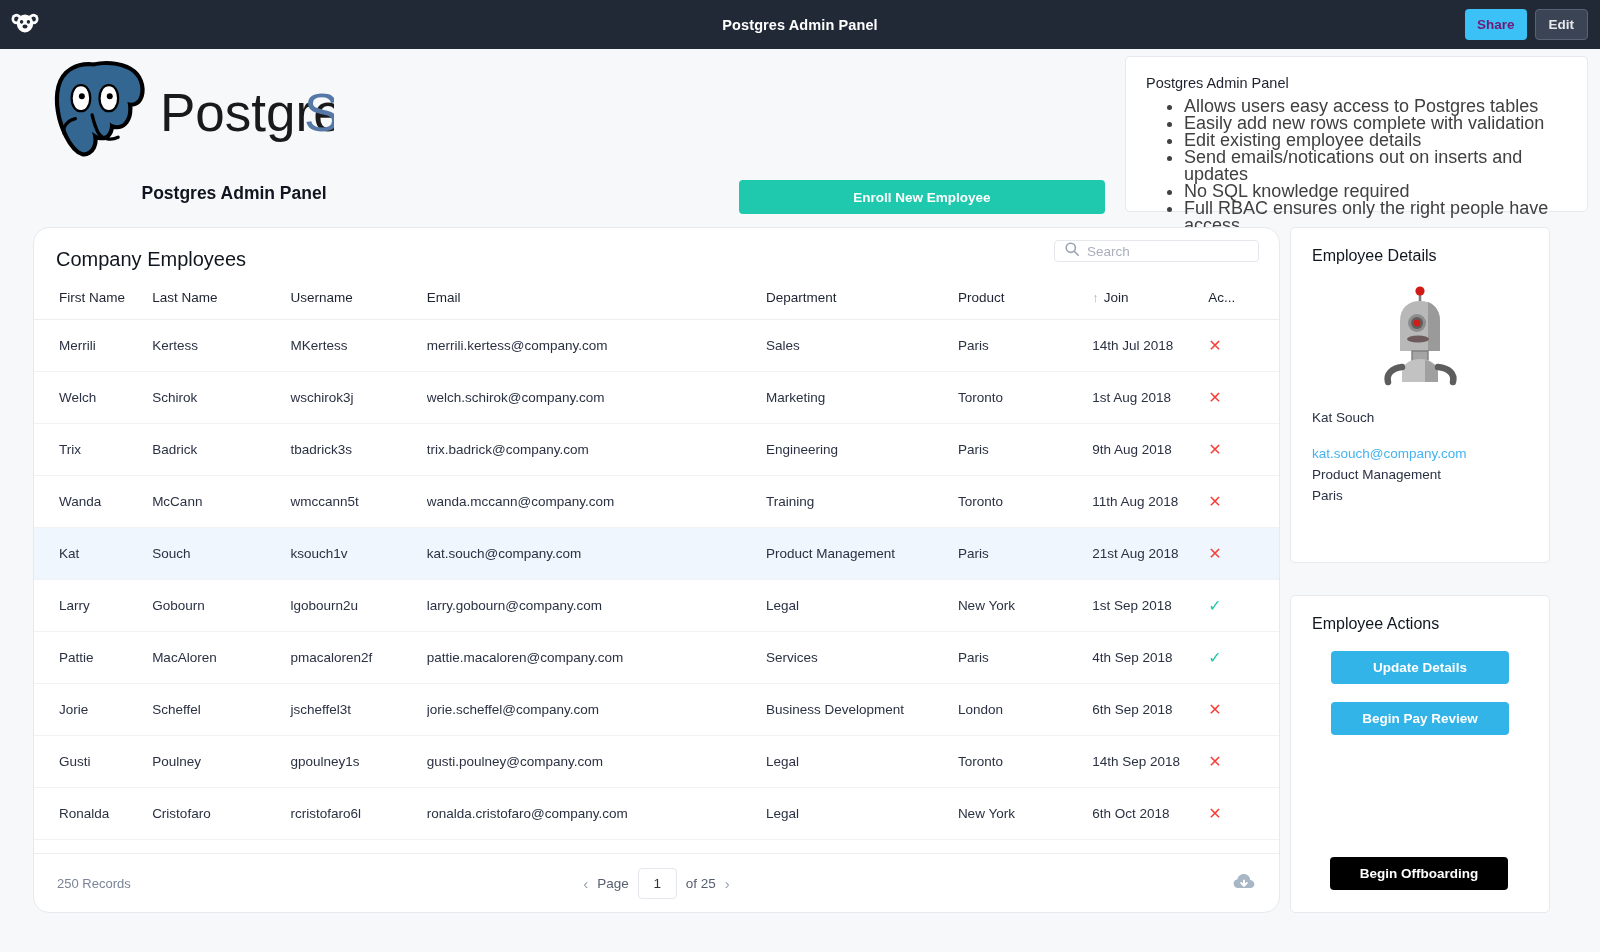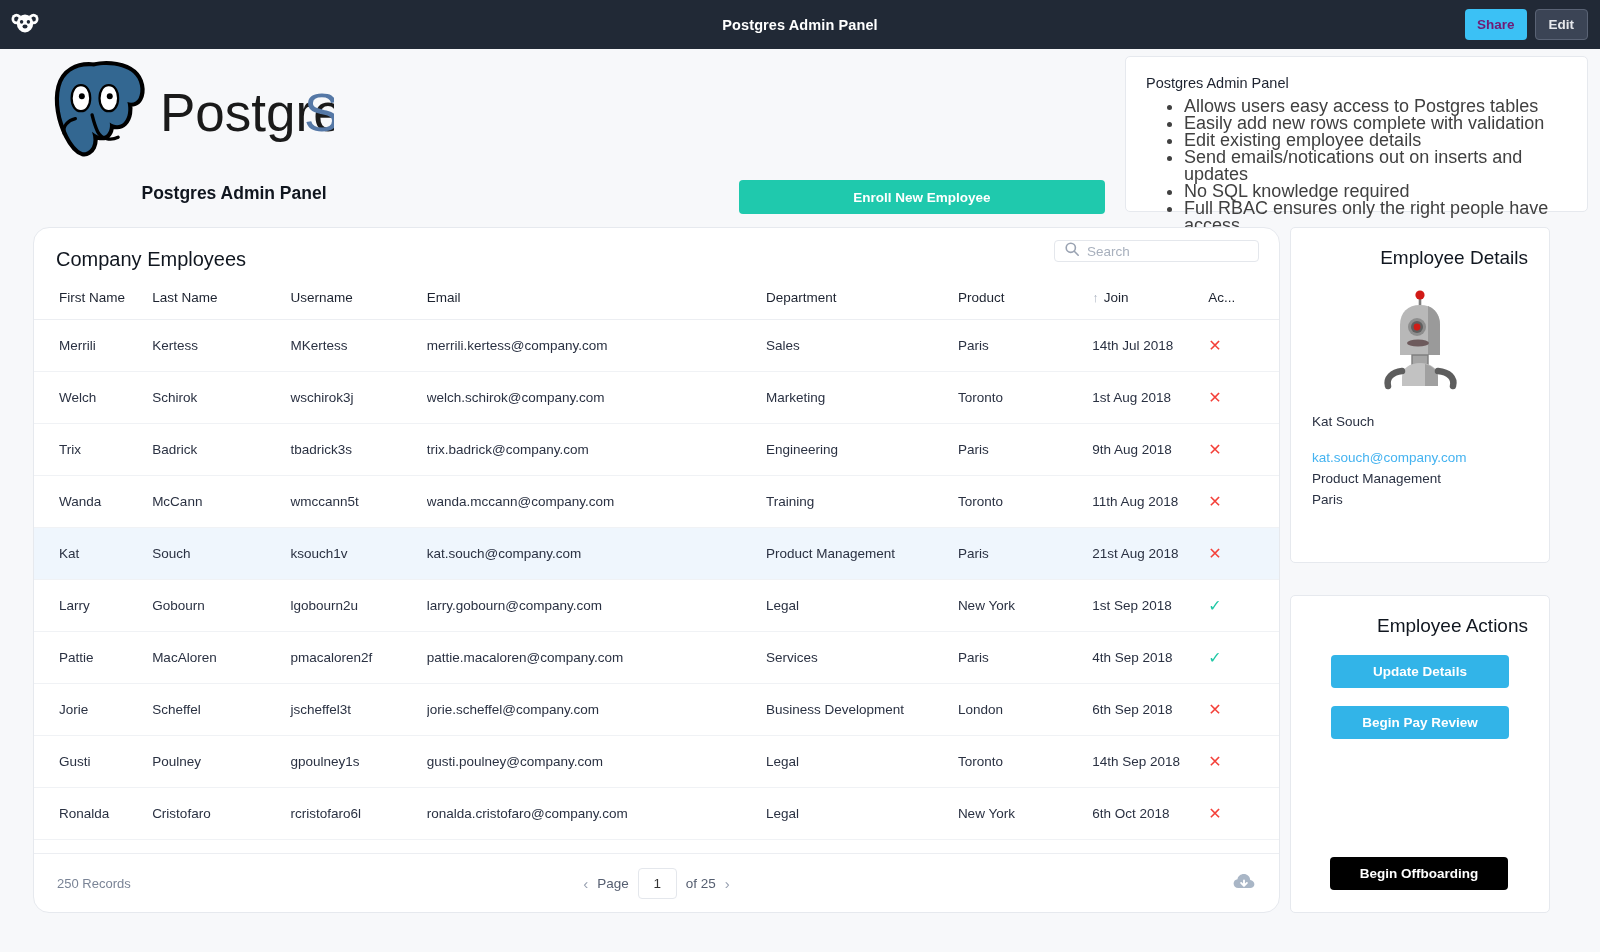--- a/index.html
+++ b/index.html
@@ -110,21 +110,21 @@
     text-align: center; font-size: 13.5px; color: #333; outline: none;
     font-family: "Liberation Sans", sans-serif;
   }
   .dl-icon { position: absolute; right: 24px; cursor: pointer; }
 
   
   .details-card {
     position: absolute; left: 1290px; top: 227px; width: 260px; height: 336px;
     background: #fff; border: 1px solid #e6e9ee; border-radius: 5px; padding: 19px 21px;
   }
-  .panel-title { font-size: 19px; font-weight: 500; color: #10161f; text-align: right; }
+  .panel-title { font-size: 16px; font-weight: 500; color: #10161f; }
   .avatar-wrap { display: flex; justify-content: center; margin-top: 20px; }
   .det-name { margin-top: 21px; font-size: 13.5px; color: #2a3142; }
   .det-email { margin-top: 21px; font-size: 13.5px; color: #45b3f0; text-decoration: none; display: block; }
   .det-line { margin-top: 6px; font-size: 13.5px; color: #2a3142; }
 
   .actions-card {
     position: absolute; left: 1290px; top: 595px; width: 260px; height: 318px;
     background: #fff; border: 1px solid #e6e9ee; border-radius: 5px; padding: 19px 21px;
   }
   .act-btn {

